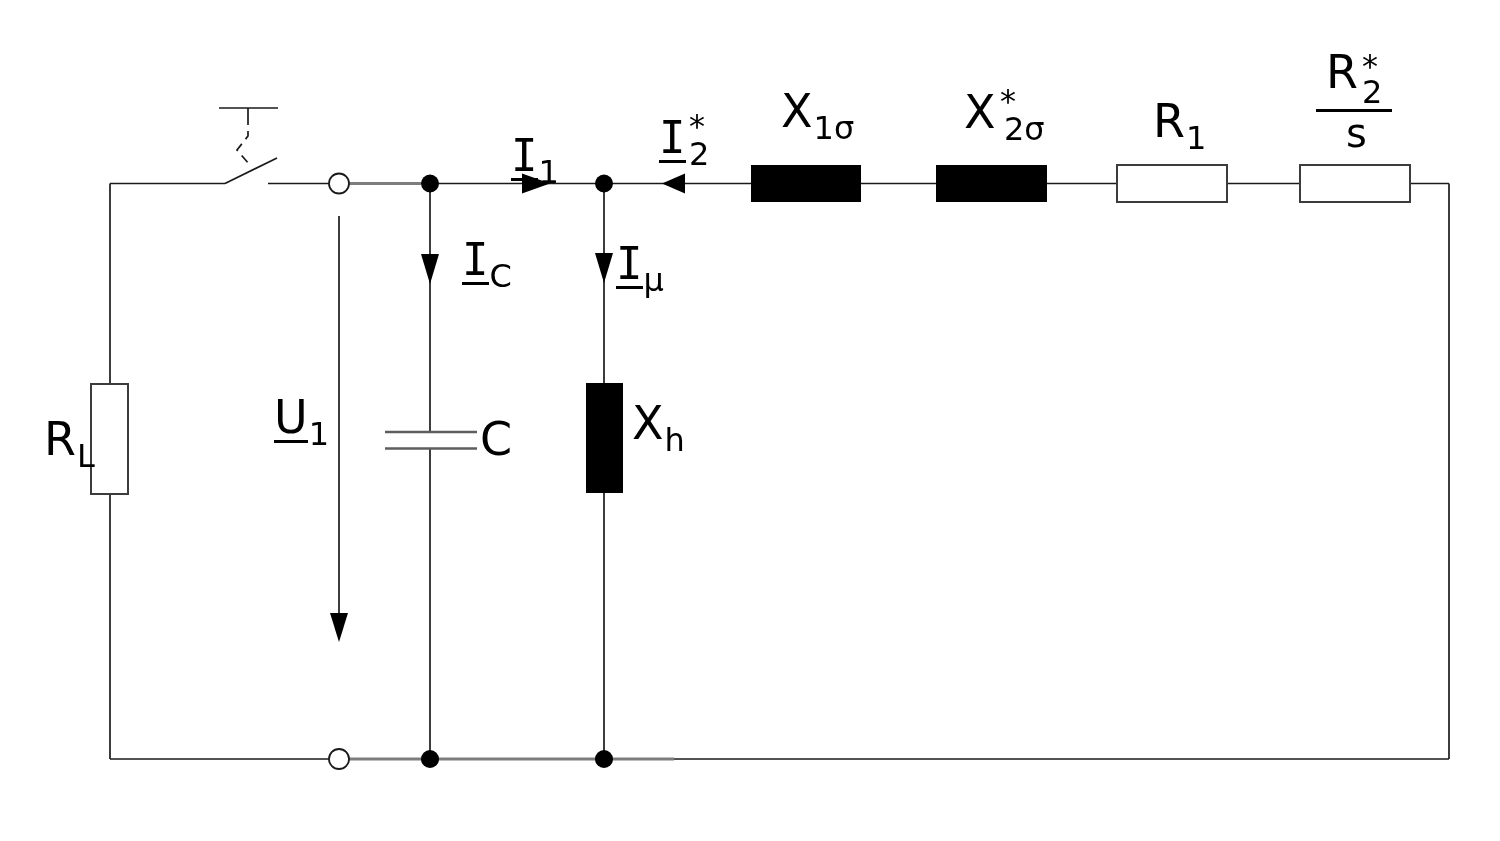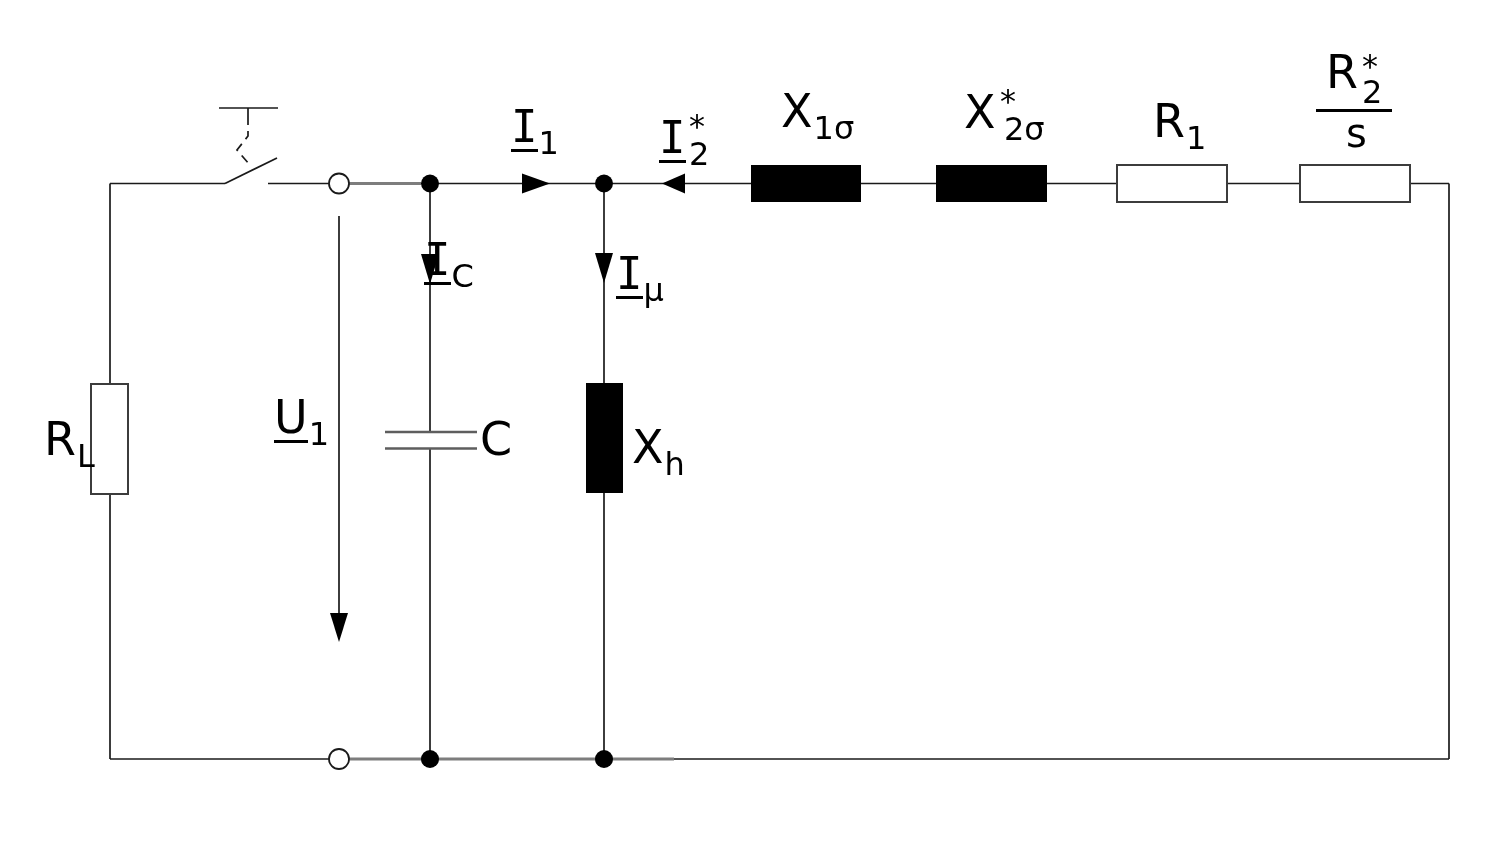--- a/index.html
+++ b/index.html
@@ -77,43 +77,43 @@
   </svg>
 
   <div class="lbl" style="left:44px;top:416px">
     <span class="base">R</span><span class="sub">L</span>
   </div>
 
   <div class="lbl" style="left:274px;top:394px">
     <span class="base ul">U</span><span class="sub">1</span>
   </div>
 
-  <div class="lbl" style="left:424px;top:236px">
+  <div class="lbl" style="left:462px;top:236px">
     <span class="base mono ul">I</span><span class="sub">C</span>
   </div>
 
-  <div class="lbl" style="left:511px;top:103px">
+  <div class="lbl" style="left:511px;top:132px">
     <span class="base mono ul">I</span><span class="sub">1</span>
   </div>
 
   <div class="lbl" style="left:659px;top:114px">
     <span class="base mono ul">I</span>
     <span class="abs" style="left:30px;top:-4px">*</span>
     <span class="abs" style="left:30px;top:24px">2</span>
   </div>
 
   <div class="lbl" style="left:480px;top:416px">
     <span class="base">C</span>
   </div>
 
-  <div class="lbl" style="left:616px;top:250px">
+  <div class="lbl" style="left:616px;top:240px">
     <span class="base mono ul">I</span><span class="sub">μ</span>
   </div>
 
-  <div class="lbl" style="left:632px;top:424px">
+  <div class="lbl" style="left:632px;top:400px">
     <span class="base">X</span><span class="sub">h</span>
   </div>
 
   <div class="lbl" style="left:781px;top:88px">
     <span class="base">X</span><span class="sub">1σ</span>
   </div>
 
   <div class="lbl" style="left:964px;top:89px">
     <span class="base">X</span>
     <span class="abs" style="left:36px;top:-4px">*</span>

